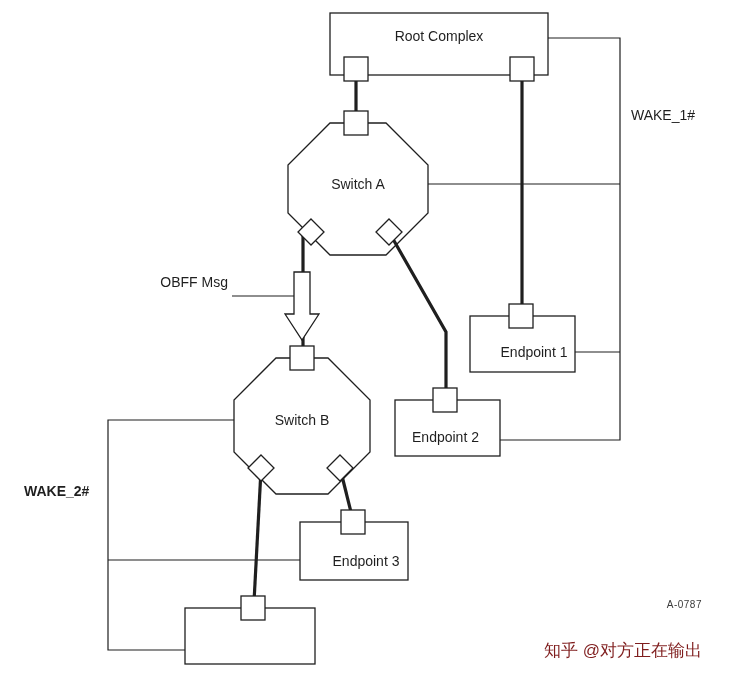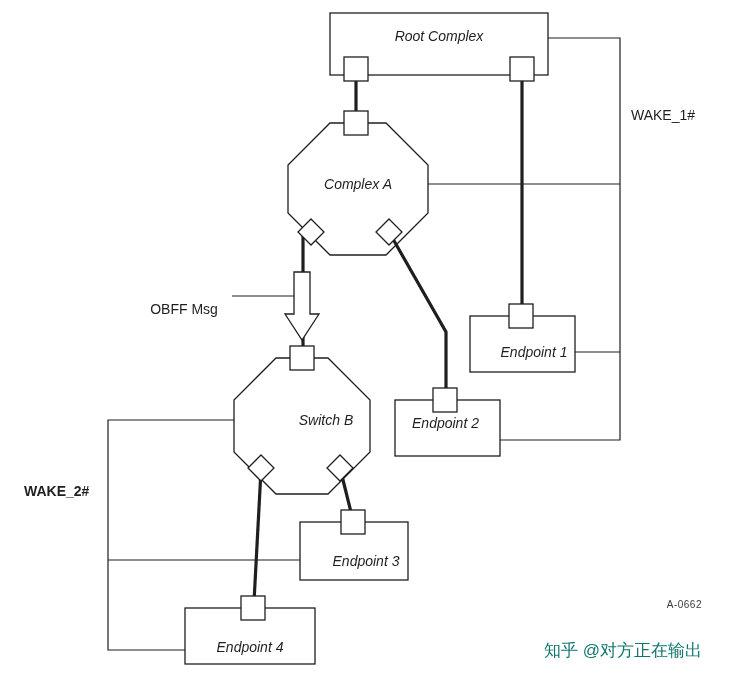--- a/index.html
+++ b/index.html
@@ -20,32 +20,32 @@
     left: 0;
     top: 0;
   }
   .label {
     position: absolute;
     color: #1f1f1f;
     font-size: 14px;
     line-height: 16px;
     white-space: nowrap;
   }
-  .node-label { text-align: center; font-style: italic; }
+  .node-label { text-align: center; }
   .fig-id {
     position: absolute;
     font-size: 10px;
     letter-spacing: 0.5px;
     color: #3a3a3a;
     text-align: right;
   }
   .watermark {
     position: absolute;
     font-size: 17px;
-    color: #0f766e;
+    color: #7f1d1d;
     text-align: right;
     white-space: nowrap;
   }
 </style>
 </head>
 <body>
 
 <div class="canvas">
 
   <svg width="730" height="681" viewBox="0 0 730 681">
@@ -81,35 +81,34 @@
     <polygon points="311,219 324,232 311,245 298,232" fill="#ffffff" stroke="#1f1f1f" stroke-width="1.3"></polygon>
     <polygon points="389,219 402,232 389,245 376,232" fill="#ffffff" stroke="#1f1f1f" stroke-width="1.3"></polygon>
     <polygon points="261,455 274,468 261,481 248,468" fill="#ffffff" stroke="#1f1f1f" stroke-width="1.3"></polygon>
     <polygon points="340,455 353,468 340,481 327,468" fill="#ffffff" stroke="#1f1f1f" stroke-width="1.3"></polygon>
 
     <polygon points="294,272 310,272 310,314 319,314 302,340 285,314 294,314" fill="#ffffff" stroke="#1f1f1f" stroke-width="1.3"></polygon>
   </svg>
 
   <div class="label node-label" style="left:330px; top:28px; width:218px;">Root Complex</div>
 
-  <div class="label node-label" style="left:288px; top:176px; width:140px;">Complex A</div>
+  <div class="label node-label" style="left:288px; top:176px; width:140px;">Switch A</div>
 
-  <div class="label node-label" style="left:234px; top:412px; width:136px;padding-left:24px;">Switch B</div>
+  <div class="label node-label" style="left:234px; top:412px; width:136px;">Switch B</div>
 
   <div class="label node-label" style="left:470px; top:344px; width:128px;">Endpoint 1</div>
 
-  <div class="label node-label" style="left:395px; top:415px; width:101px;">Endpoint 2</div>
+  <div class="label node-label" style="left:395px; top:429px; width:101px;">Endpoint 2</div>
 
   <div class="label node-label" style="left:300px; top:553px; width:132px;">Endpoint 3</div>
 
-  <div class="label node-label" style="left:185px; top:639px; width:130px;">Endpoint 4</div>
 
   <div class="label" style="left:631px; top:107px;text-align:right;">WAKE_1#</div>
 
   <div class="label" style="left:24px; top:483px;font-weight:bold;">WAKE_2#</div>
 
-  <div class="label" style="left:140px; top:301px; width:88px; text-align:center;">OBFF Msg</div>
+  <div class="label" style="left:140px; top:274px; width:88px; text-align:right;">OBFF Msg</div>
 
-  <div class="fig-id" style="left:620px; top:599px; width:82px;">A-0662</div>
+  <div class="fig-id" style="left:620px; top:599px; width:82px;">A-0787</div>
 
   <div class="watermark" style="left:420px; top:639px; width:282px;">知乎 @对方正在输出</div>
 
 </div>
 
 </body></html>

